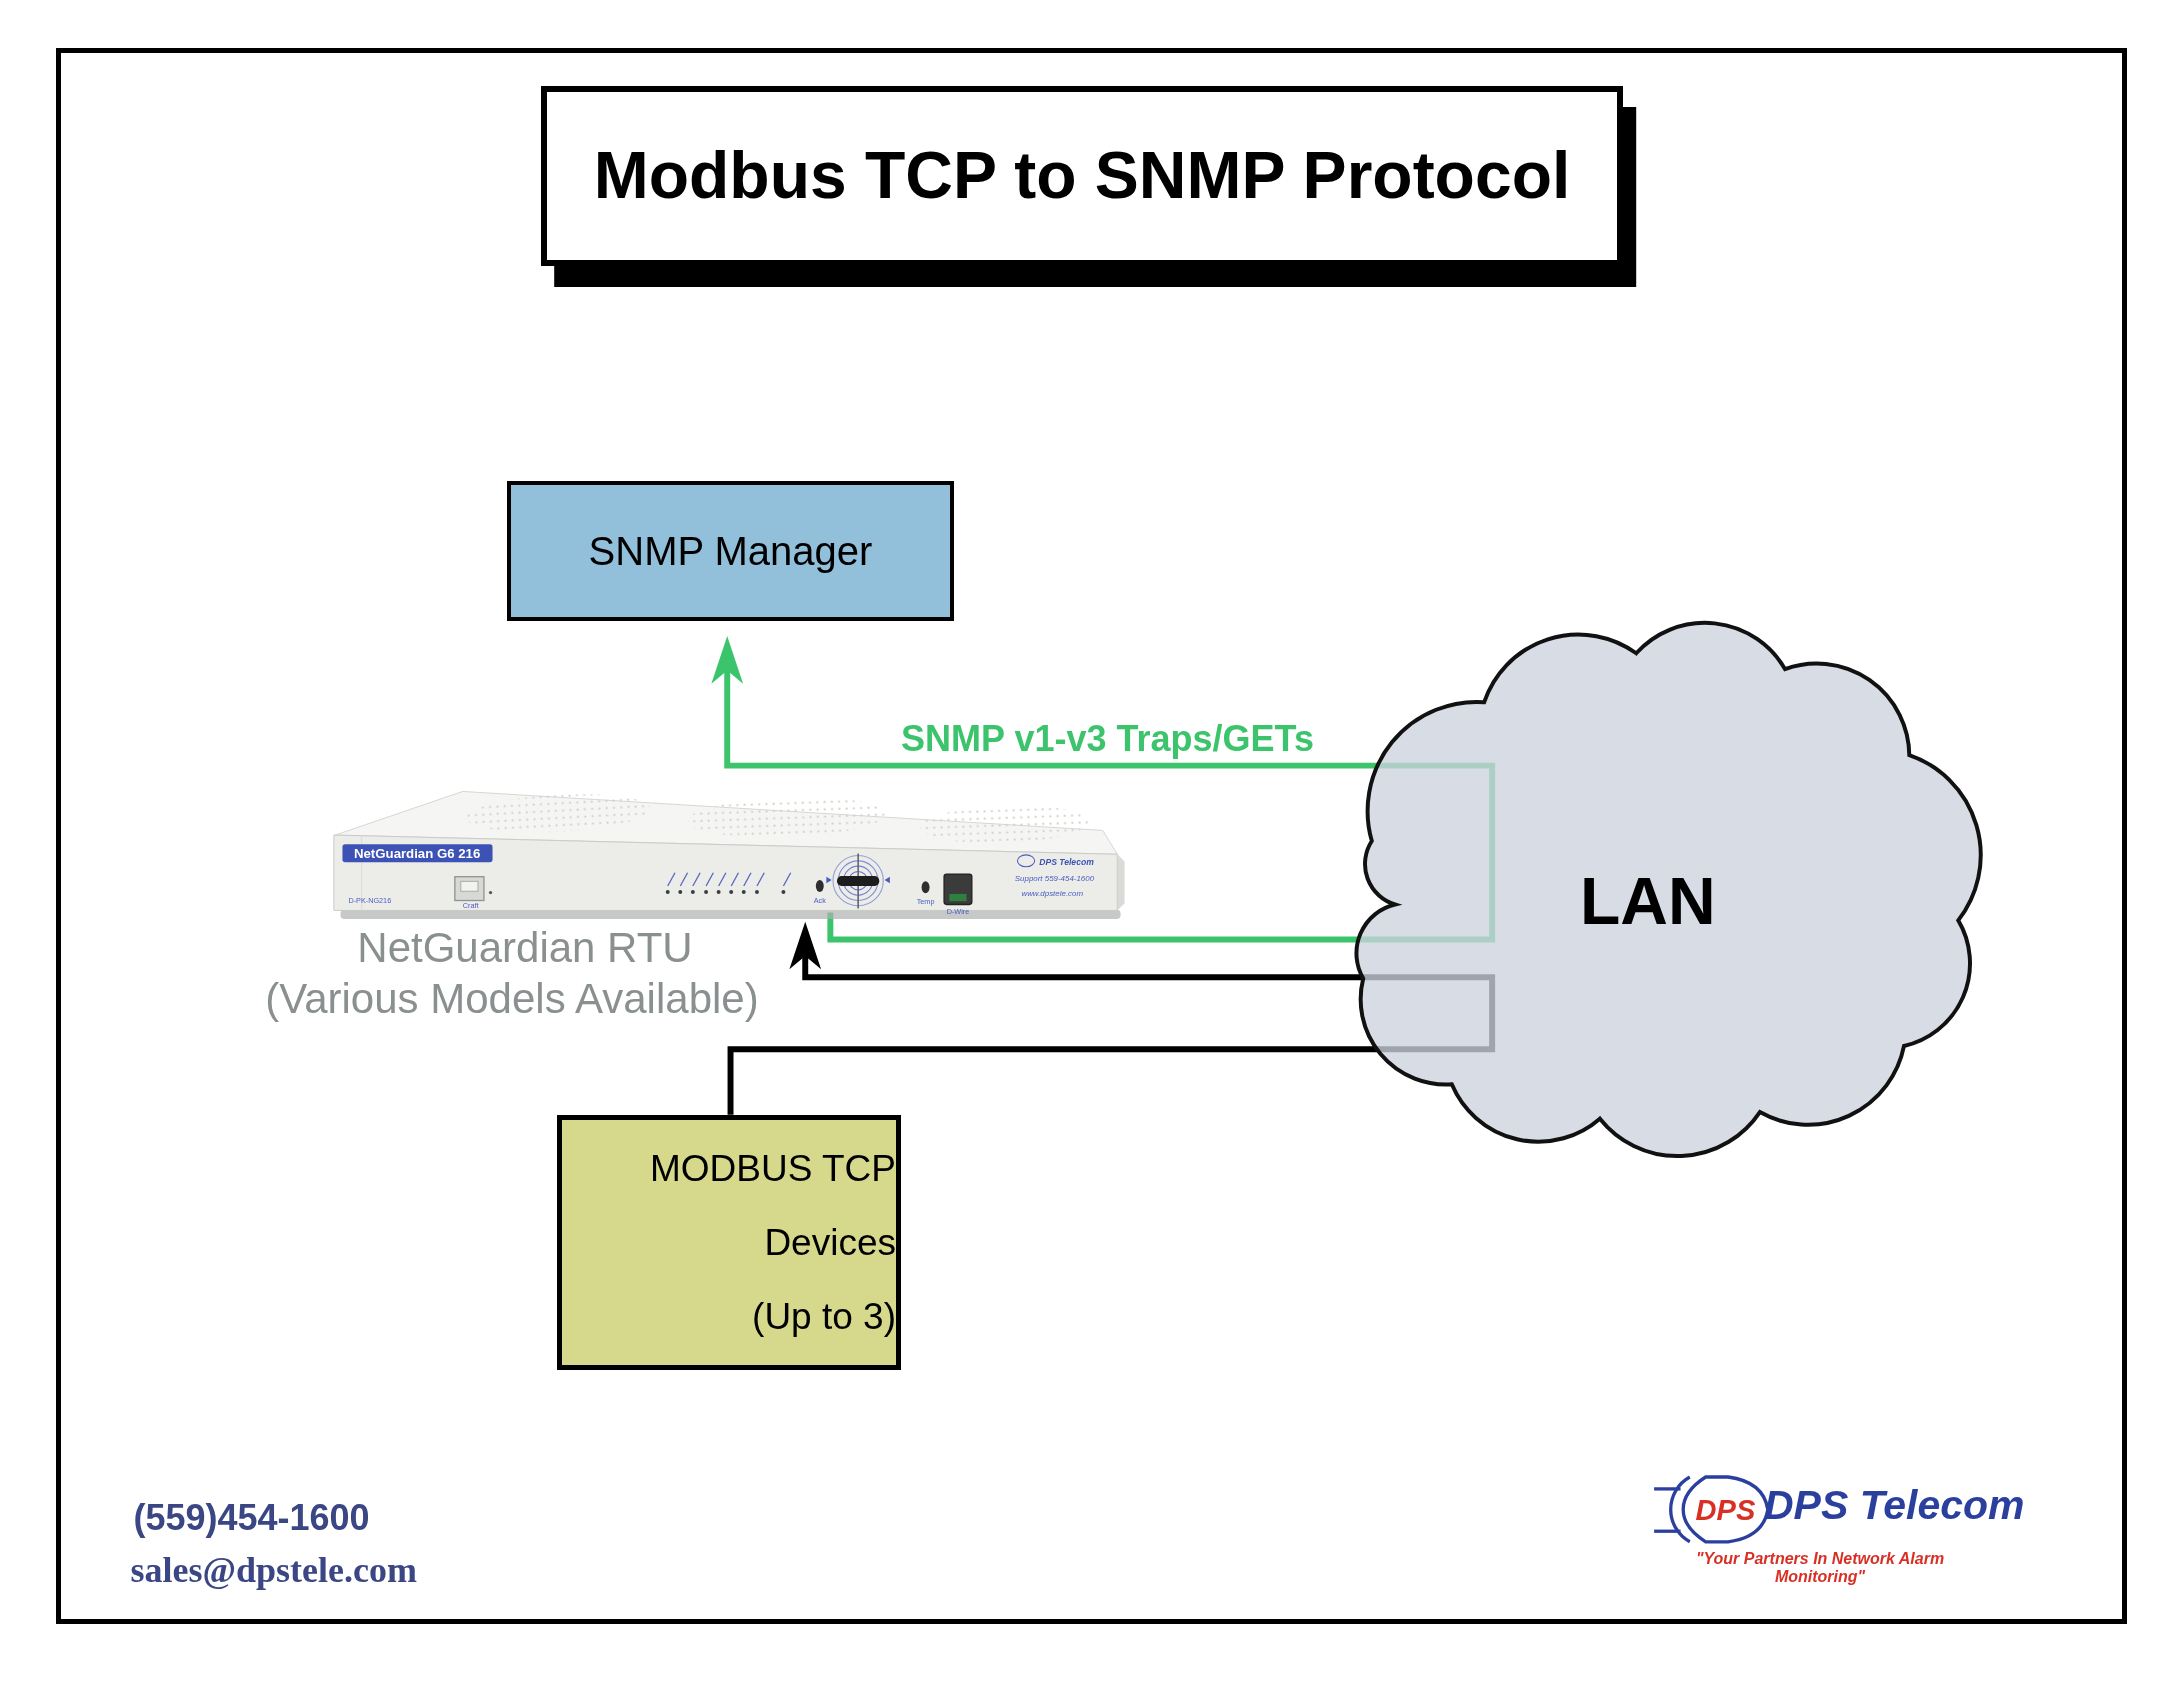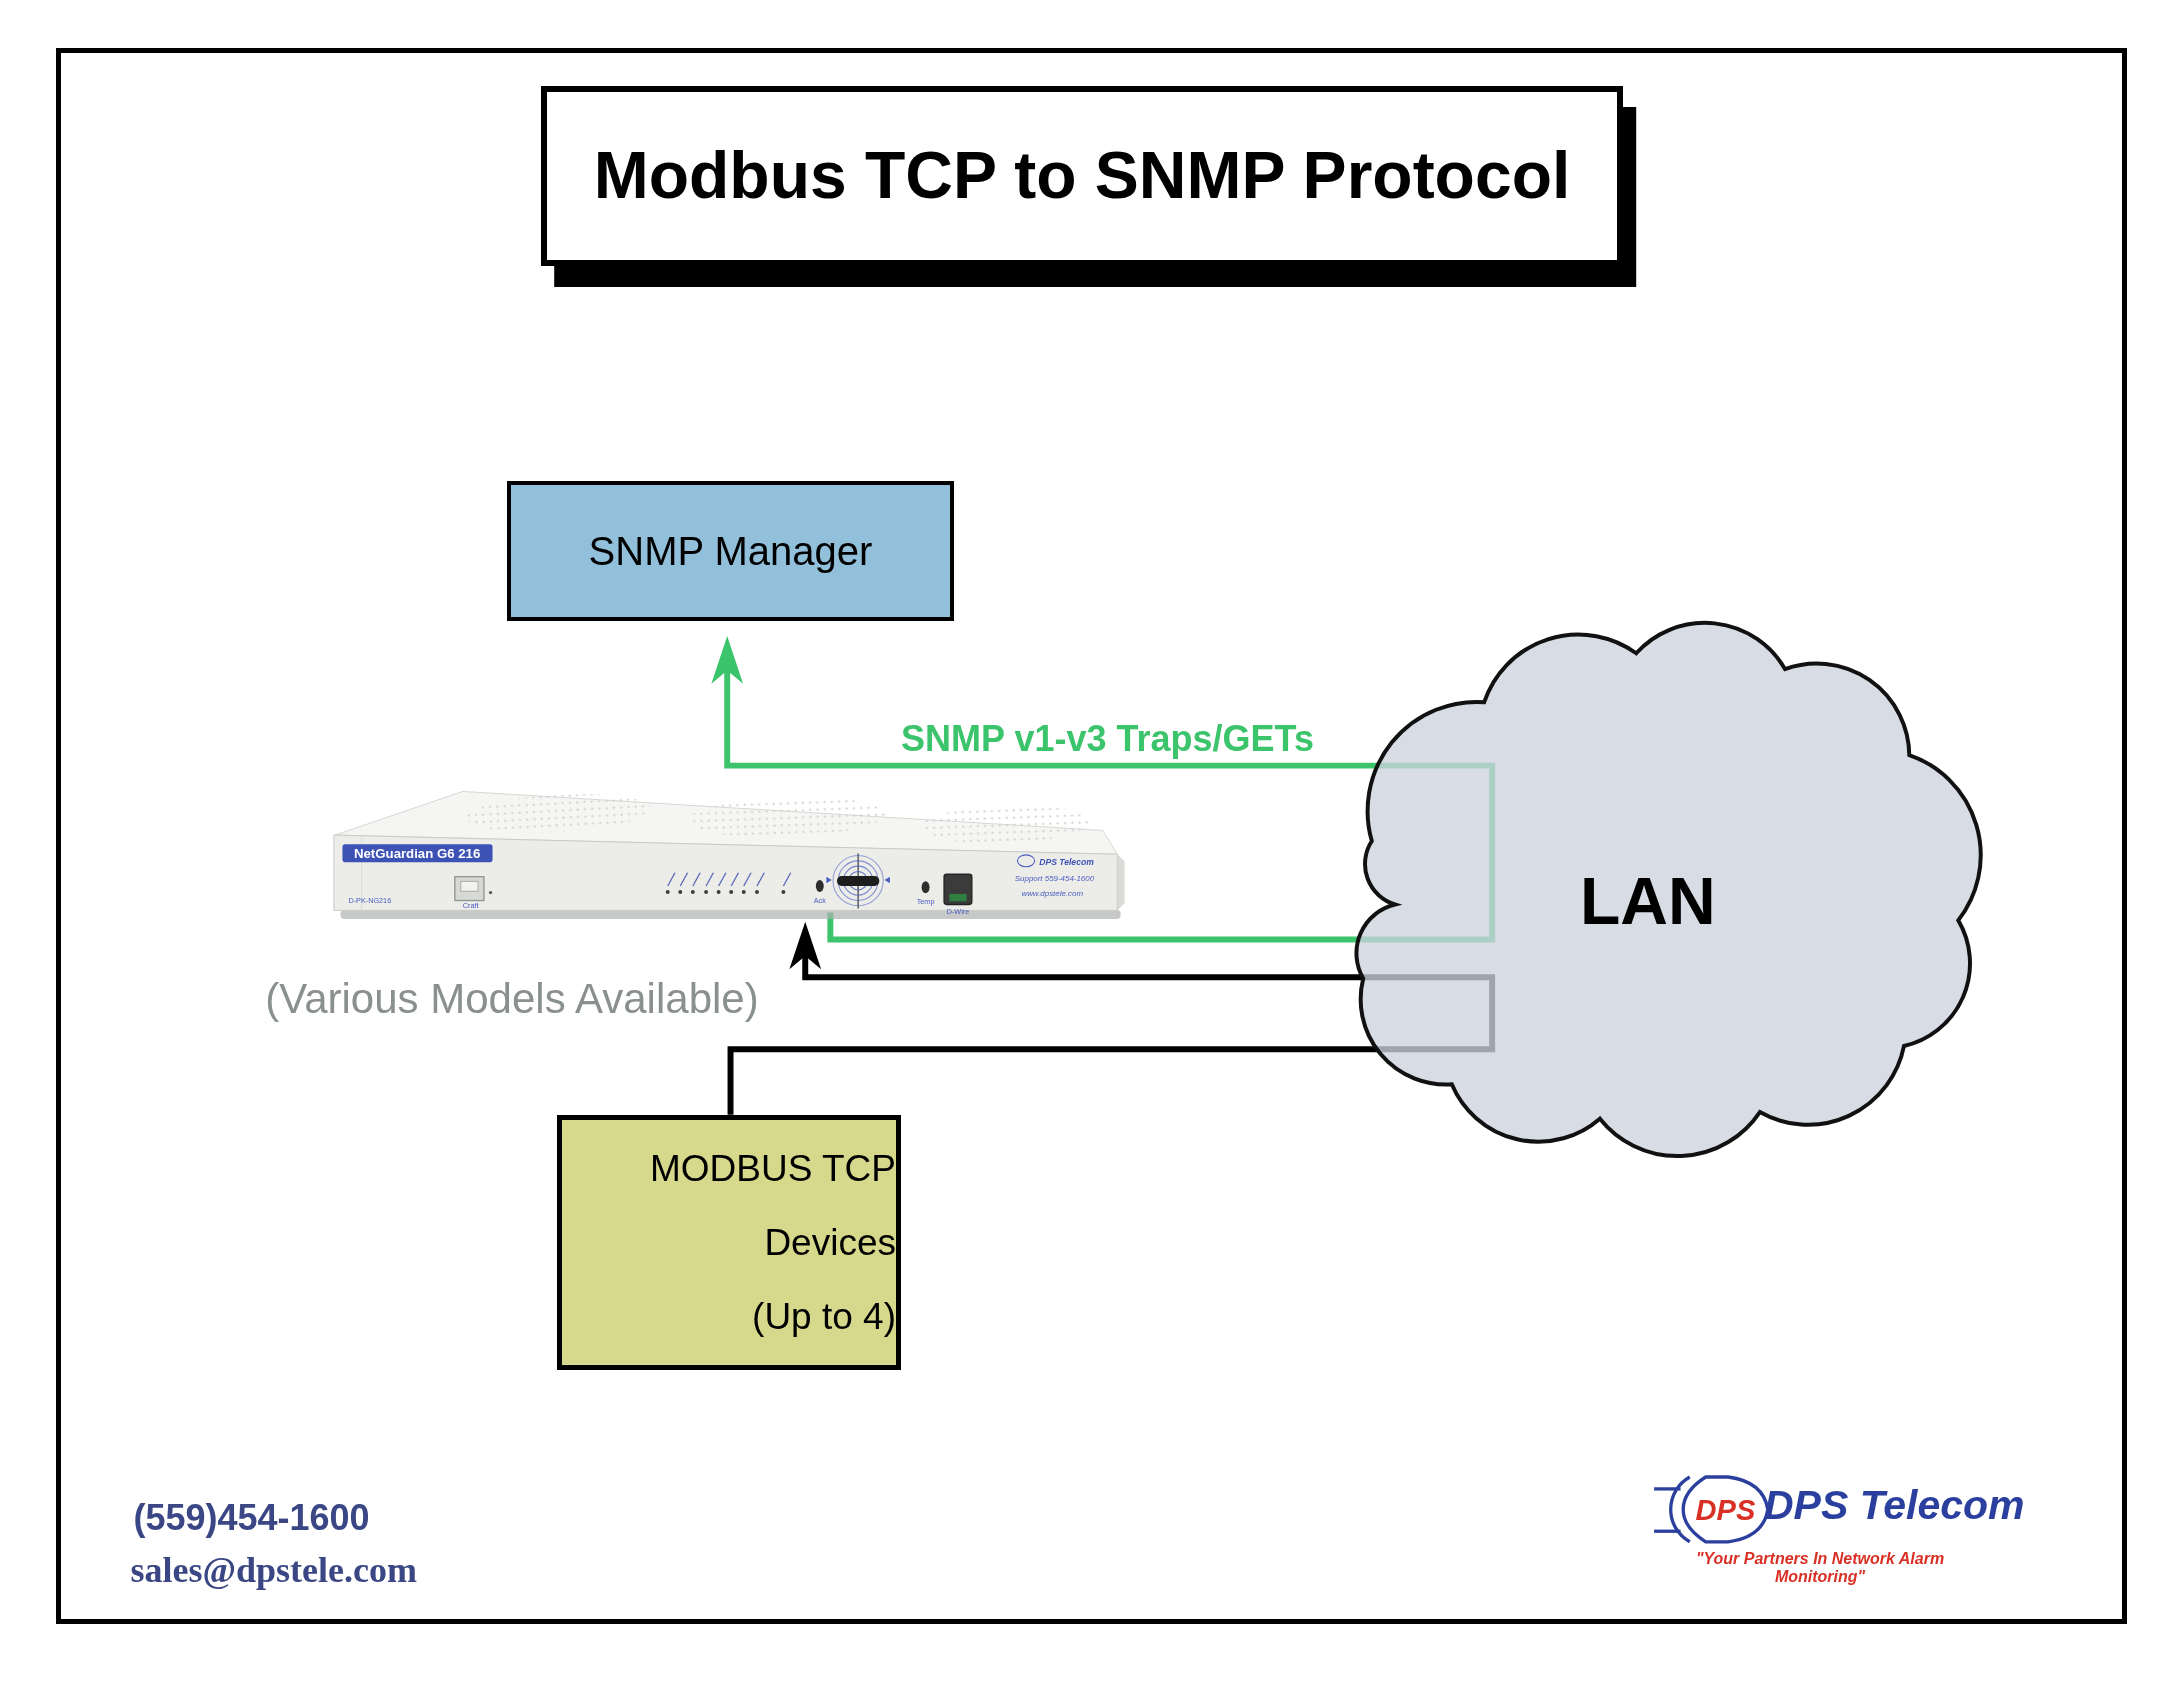--- a/index.html
+++ b/index.html
@@ -173,26 +173,27 @@
   <div id="title-box" class="abs">
     <div>Modbus TCP to SNMP Protocol</div>
   </div>
 
   <div id="snmp-box" class="abs" style="background-color: rgb(146, 192, 219);">
     <span>SNMP Manager</span>
   </div>
 
   <div id="green-flow-label" class="abs" style="color: rgb(60, 196, 108); margin-top: 12px;">SNMP v1-v3 Traps/GETs</div>
 
+  <div id="device-caption-1" class="abs" style="color: rgb(138, 143, 143);">NetGuardian RTU</div>
   <div id="device-caption-2" class="abs" style="color: rgb(138, 143, 143);">(Various Models Available)</div>
 
   <div id="modbus-box" class="abs" style="background-color: rgb(214, 217, 140);">
     <div>MODBUS TCP</div>
     <div>Devices</div>
-    <div>(Up to 4)</div>
+    <div>(Up to 3)</div>
   </div>
 
   <div id="lan-label" class="abs">LAN</div>
 
   <div id="footer-phone" class="abs" style="color: rgb(59, 71, 132);">(559)454-1600</div>
   <div id="footer-email" class="abs" style="color: rgb(59, 71, 132);">sales@dpstele.com</div>
 
   <div id="dps-name" class="abs" style="color: rgb(43, 63, 158);">DPS Telecom</div>
   <div id="dps-tagline" class="abs" style="color: rgb(217, 48, 37);">"Your Partners In Network Alarm Monitoring"</div>
 

